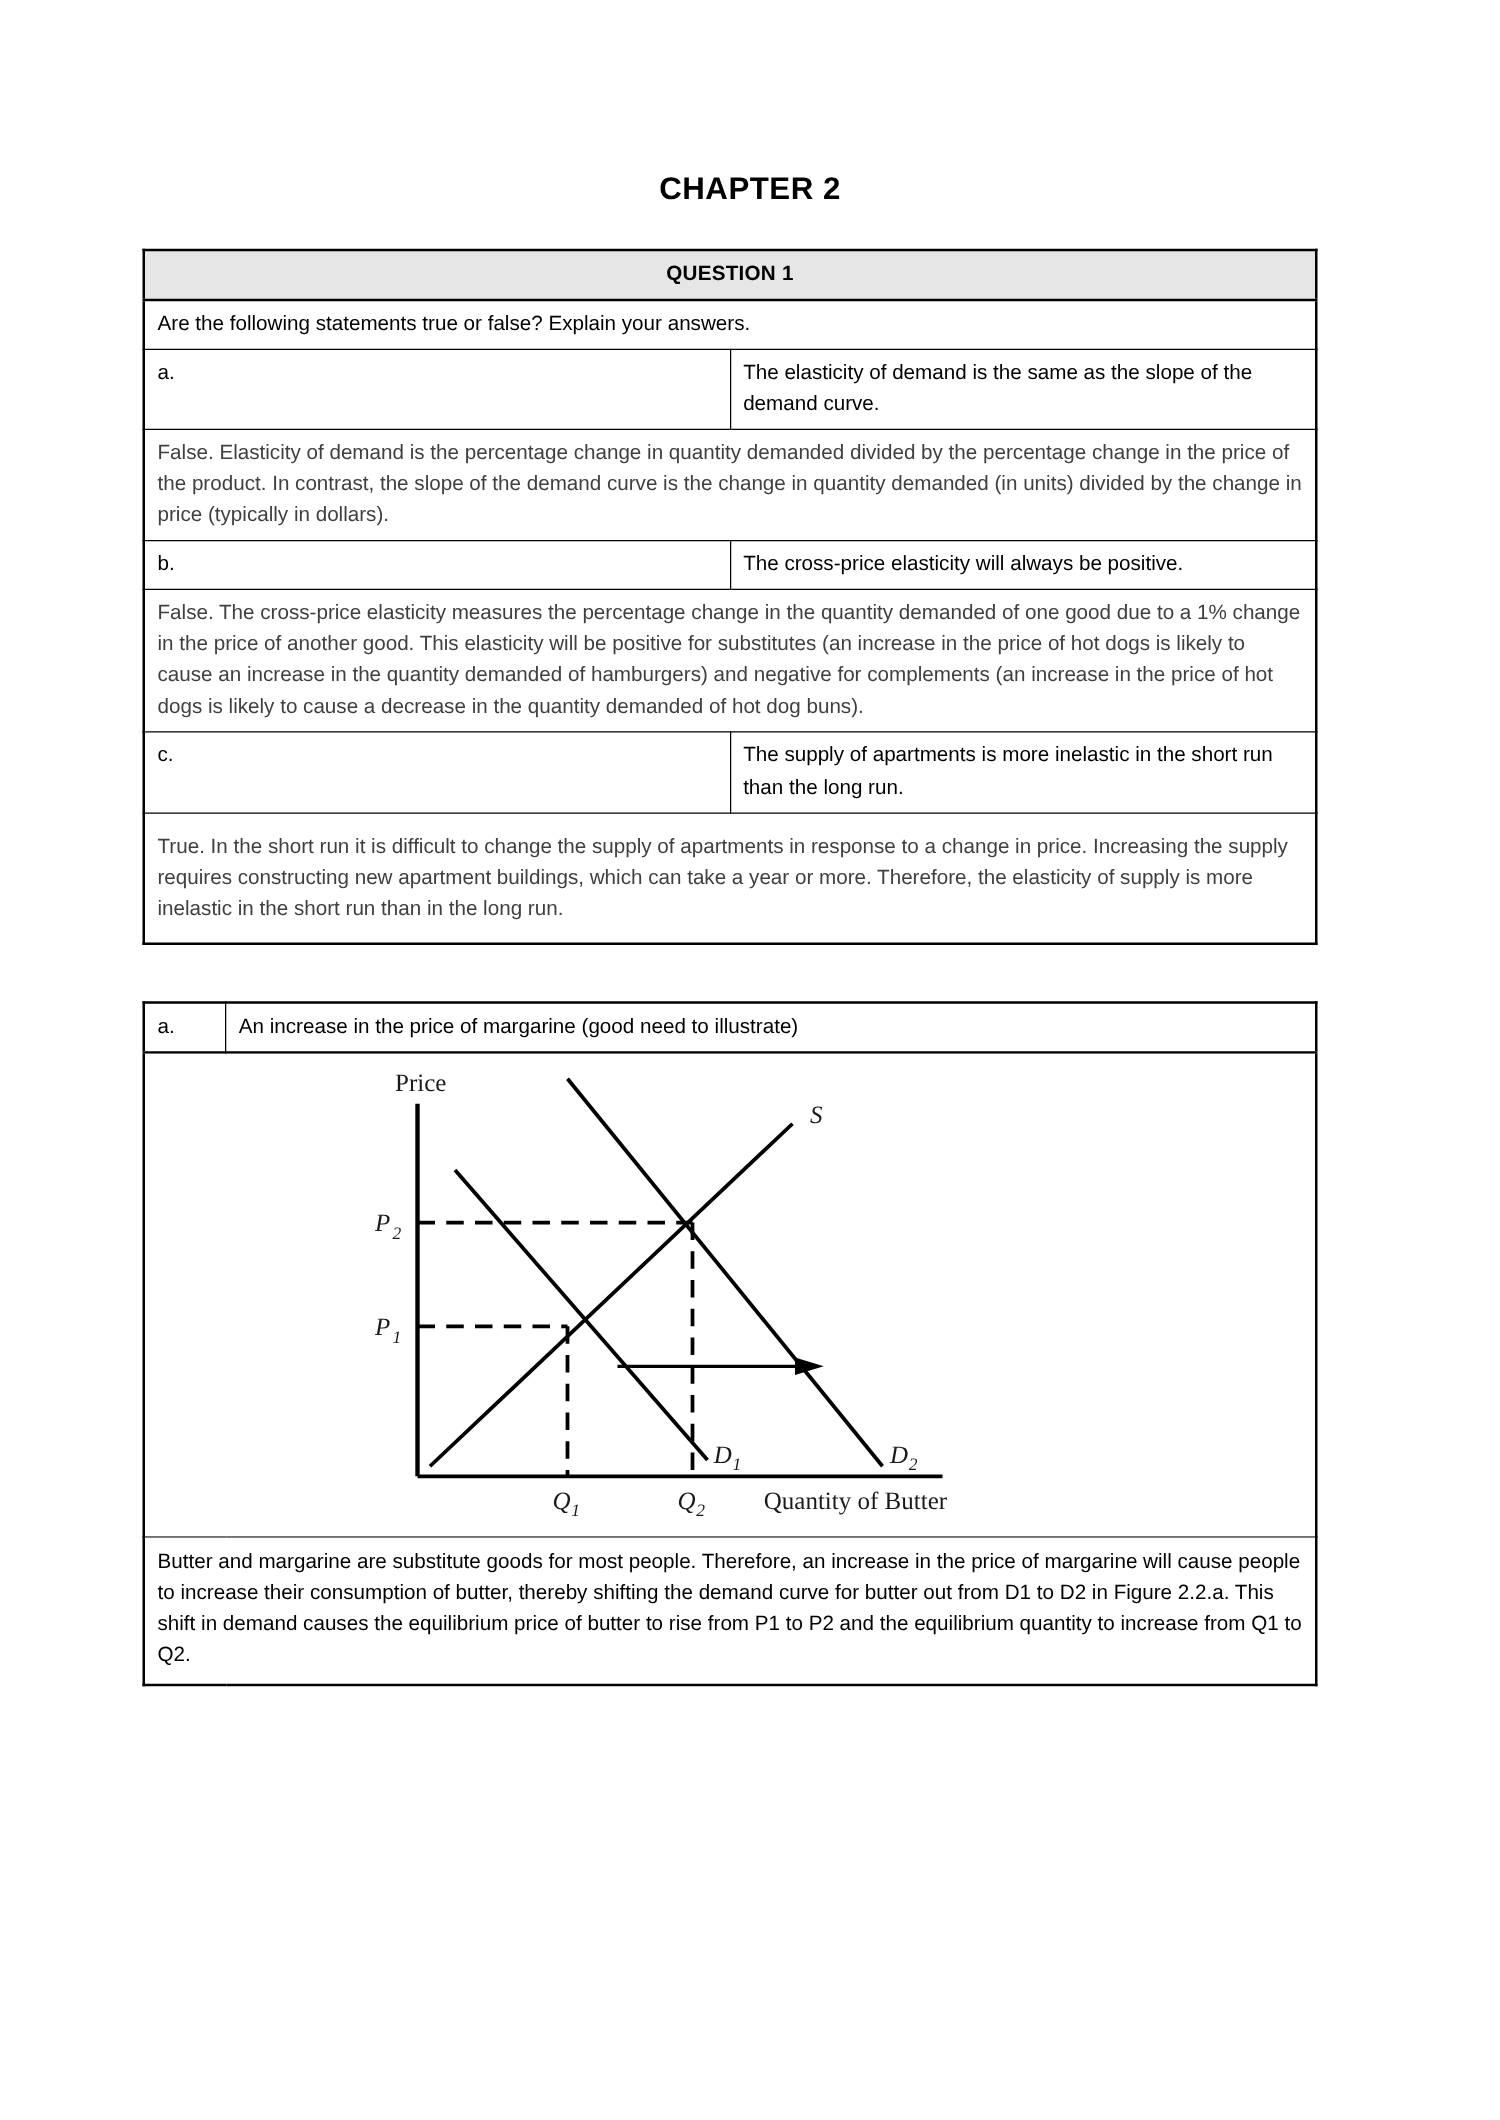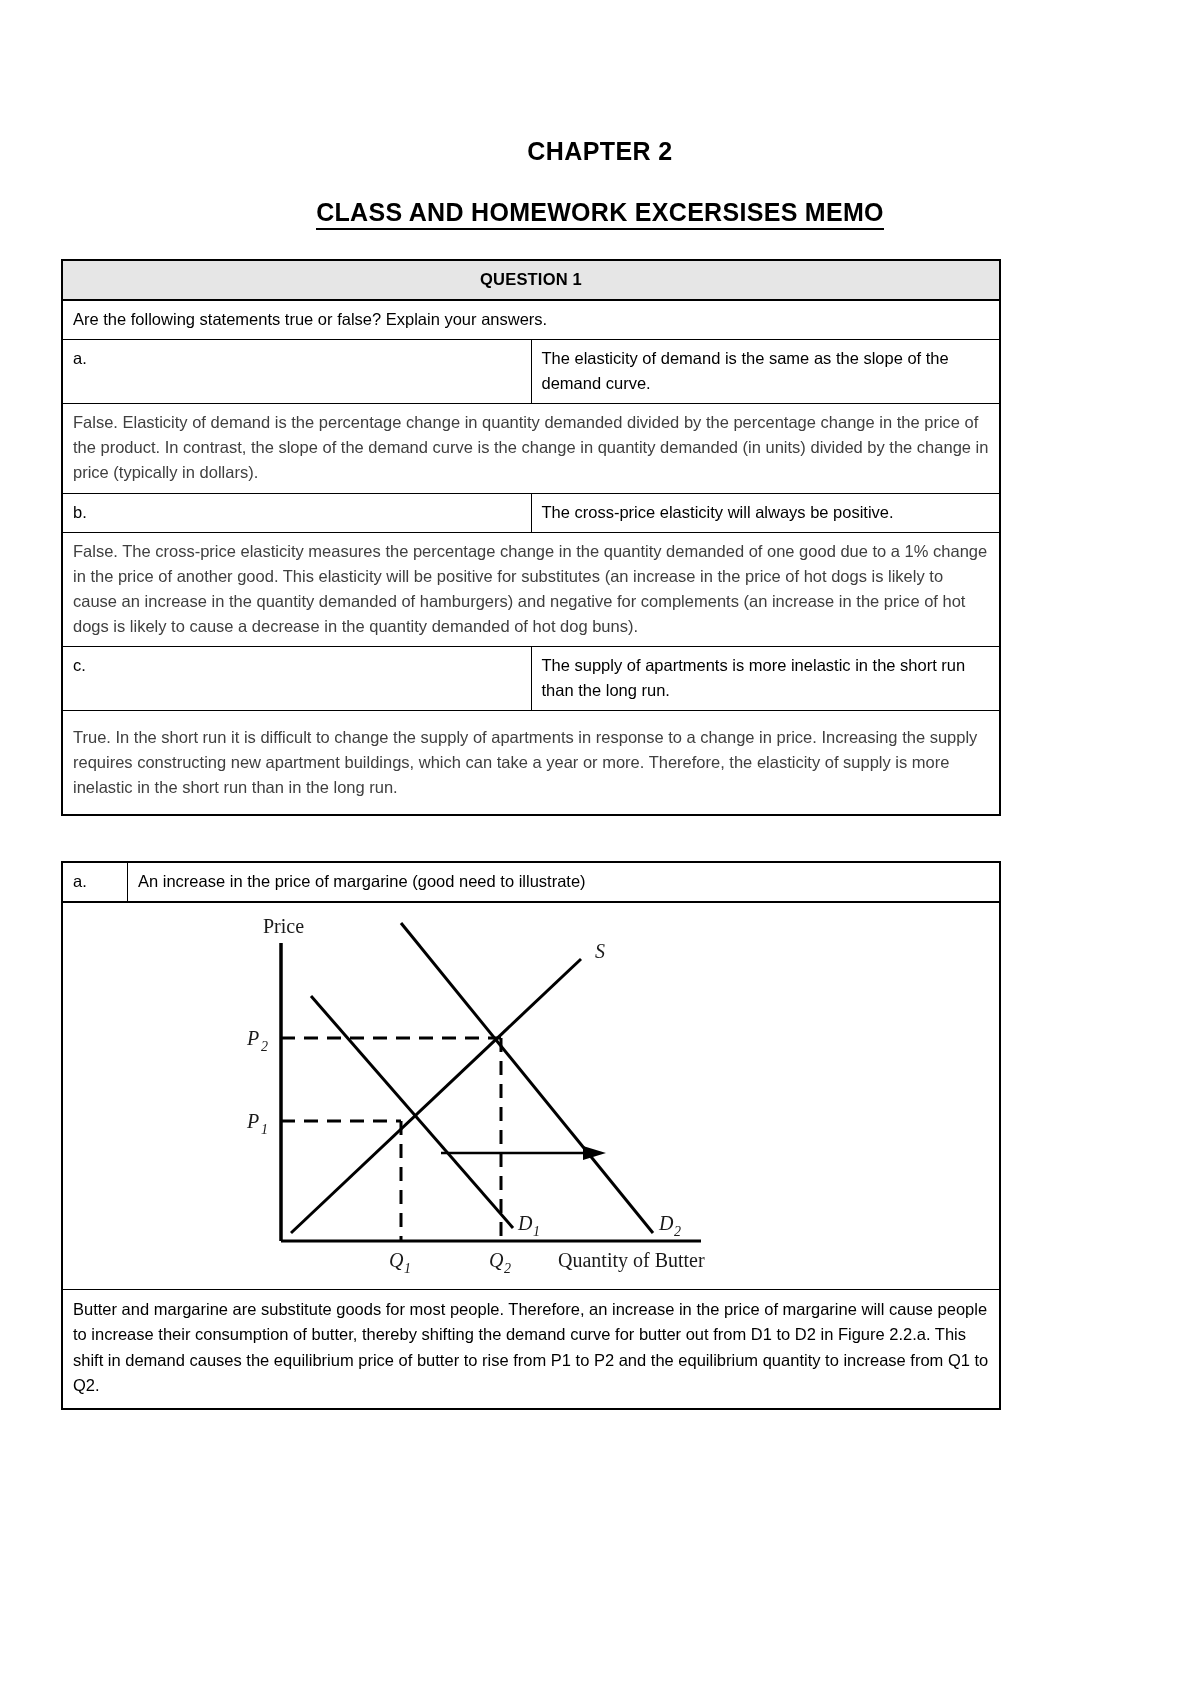--- a/index.html
+++ b/index.html
@@ -13,21 +13,21 @@
     font-family: "Liberation Sans", sans-serif;
     color: #000000;
     overflow: hidden;
   }
   .page {
     position: relative;
     width: 1200px;
     height: 1696px;
     background: #ffffff;
     box-sizing: border-box;
-    padding: 0 61px;
+    padding: 0 114px;
   }
 
   
   .doc-title {
     text-align: center;
     font-size: 25px;
     font-weight: bold;
     letter-spacing: 0.4px;
     margin: 0;
     padding-top: 138px;
@@ -120,21 +120,20 @@
     font-size: 16.5px;
     line-height: 1.55;
   }
 </style>
 </head>
 <body>
 
 <div class="page">
 
   <h1 class="doc-title">CHAPTER 2</h1>
-  <h2 class="doc-subtitle"><span class="ul">CLASS AND HOMEWORK EXCERSISES MEMO</span></h2>
 
   <div class="table-wrap">
     <table class="qtable">
       <tbody>
         <tr>
           <td class="q-header" colspan="2">QUESTION 1</td>
         </tr>
         <tr>
           <td colspan="2">Are the following statements true or false? Explain your answers.</td>
         </tr>

